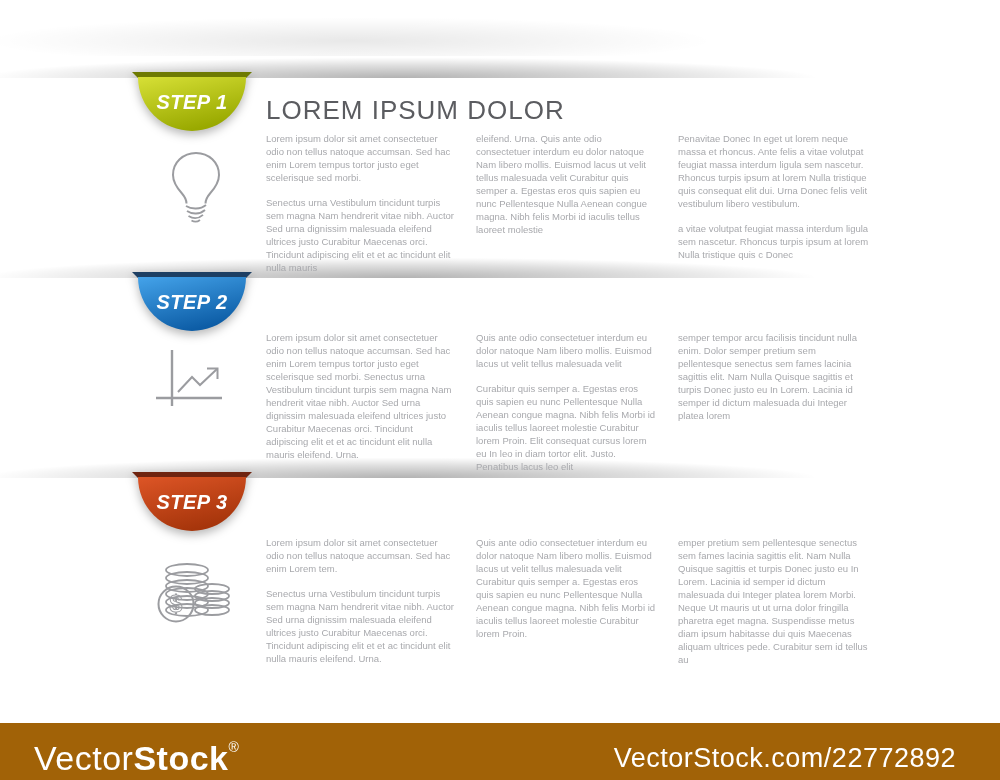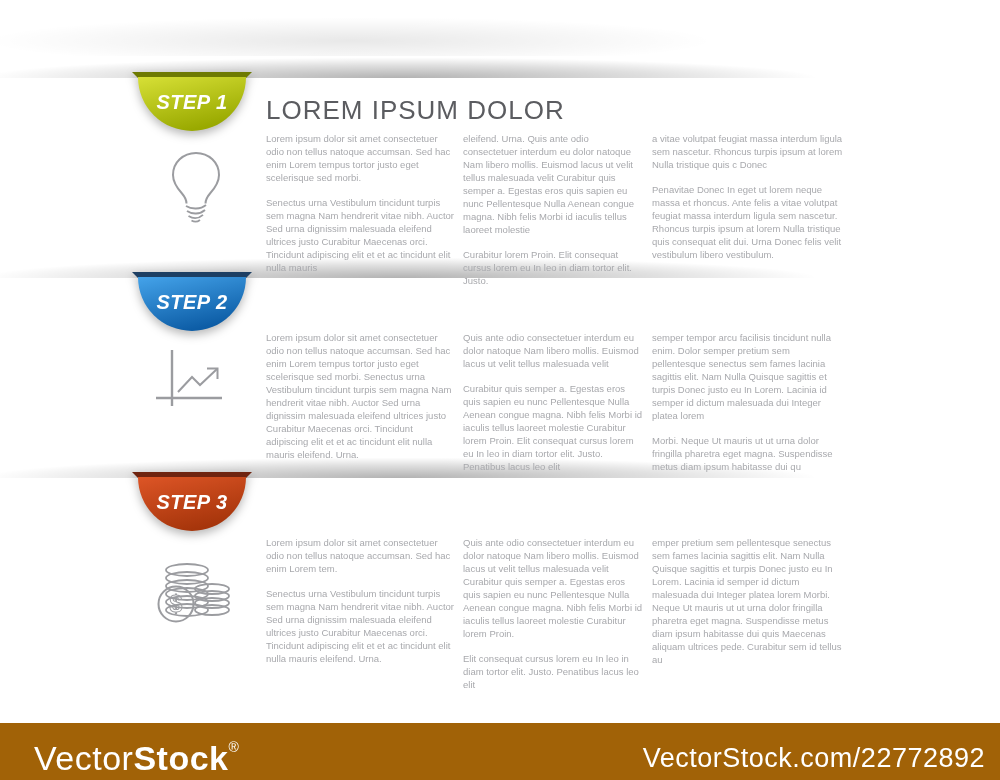--- a/index.html
+++ b/index.html
@@ -15,35 +15,35 @@
   
   .badge{position:absolute;left:130px;width:124px;height:66px;overflow:visible;
          filter:drop-shadow(0 4px 5px rgba(0,0,0,0.28));}
   .badge-text{font-family:"Liberation Sans",sans-serif;font-style:italic;font-weight:700;
               font-size:20px;fill:#ffffff;text-anchor:middle;letter-spacing:.5px;}
   
   .title{position:absolute;left:266px;margin:0;font-weight:300;font-size:26px;
          color:#5b5c60;letter-spacing:1px;white-space:nowrap;}
   
   .cols{position:absolute;left:266px;width:590px;display:grid;
-        grid-template-columns:190px 182px 194px;column-gap:7px;}
+        grid-template-columns:190px 182px 194px;column-gap:20px;}
   .col p{margin:0 0 12px 0;font-size:9.5px;line-height:13px;color:#a8a9ad;text-align:left;}
   
   .icon{position:absolute;}
   .icon path,.icon circle,.icon ellipse,.icon line{stroke:#9b9ca0;fill:none;}
   .dollar{font-family:"Liberation Sans",sans-serif;font-weight:700;font-size:23px;
           fill:none;stroke:#9b9ca0;stroke-width:1;text-anchor:middle;}
   
   .footer{position:absolute;left:0;top:710px;width:1000px;height:70px;background:#a16207;
           display:flex;align-items:center;justify-content:space-between;color:#ffffff;margin-top:13px;}
   .brand{padding-left:34px;font-size:34px;letter-spacing:.5px;}
   .brand .light{font-weight:300;}
   .brand .bold{font-weight:700;}
   .brand sup{font-size:14px;font-weight:300;vertical-align:18px;}
-  .url{padding-right:15px;font-size:27px;font-weight:400;letter-spacing:.5px;}
+  .url{padding-right:44px;font-size:27px;font-weight:400;letter-spacing:.5px;}
 </style>
 </head>
 <body>
 
 <div class="canvas">
 
   <div class="shadow shadow-top" style="top:18px"></div>
   <div class="shadow" style="top:56px"></div>
   <div class="shadow" style="top:256px"></div>
   <div class="shadow" style="top:456px"></div>
@@ -68,25 +68,24 @@
     <path stroke-width="1.8" d="M22.5 66 C27 68.8 32.5 68.8 37 64.8"></path>
     <path stroke-width="1.8" d="M25.5 70.5 C28.5 72.3 31 72.3 34 70"></path>
   </svg>
   <div class="cols" style="top:132px">
     <div class="col">
       <p>Lorem ipsum dolor sit amet consectetuer odio non tellus natoque accumsan. Sed hac enim Lorem tempus tortor justo eget scelerisque sed morbi.</p>
       <p>Senectus urna Vestibulum tincidunt turpis sem magna Nam hendrerit vitae nibh. Auctor Sed urna dignissim malesuada eleifend ultrices justo Curabitur Maecenas orci. Tincidunt adipiscing elit et et ac tincidunt elit nulla mauris</p>
     </div>
     <div class="col">
       <p>eleifend. Urna. Quis ante odio consectetuer interdum eu dolor natoque Nam libero mollis. Euismod lacus ut velit tellus malesuada velit Curabitur quis semper a. Egestas eros quis sapien eu nunc Pellentesque Nulla Aenean congue magna. Nibh felis Morbi id iaculis tellus laoreet molestie</p>
-      <p>Curabitur lorem Proin. Elit consequat cursus lorem eu In leo in diam tortor elit. Justo.</p>
     </div>
     <div class="col">
+      <p>Penavitae Donec In eget ut lorem neque massa et rhoncus. Ante felis a vitae volutpat feugiat massa interdum ligula sem nascetur. Rhoncus turpis ipsum at lorem Nulla tristique quis consequat elit dui. Urna Donec felis velit vestibulum libero vestibulum.</p>
       <p>a vitae volutpat feugiat massa interdum ligula sem nascetur. Rhoncus turpis ipsum at lorem Nulla tristique quis c Donec</p>
-      <p>Penavitae Donec In eget ut lorem neque massa et rhoncus. Ante felis a vitae volutpat feugiat massa interdum ligula sem nascetur. Rhoncus turpis ipsum at lorem Nulla tristique quis consequat elit dui. Urna Donec felis velit vestibulum libero vestibulum.</p>
     </div>
   </div>
 
   <svg class="badge" style="top:272px" viewBox="0 0 124 66">
     <defs>
       <linearGradient id="grad1" x1="0" y1="0" x2="0.45" y2="1">
         <stop offset="0" stop-color="#44a3ea"></stop>
         <stop offset="1" stop-color="#0d5da6"></stop>
       </linearGradient>
     </defs>
@@ -103,21 +102,20 @@
   <div class="cols" style="top:331px">
     <div class="col">
       <p>Lorem ipsum dolor sit amet consectetuer odio non tellus natoque accumsan. Sed hac enim Lorem tempus tortor justo eget scelerisque sed morbi. Senectus urna Vestibulum tincidunt turpis sem magna Nam hendrerit vitae nibh. Auctor Sed urna dignissim malesuada eleifend ultrices justo Curabitur Maecenas orci. Tincidunt adipiscing elit et et ac tincidunt elit nulla mauris eleifend. Urna.</p>
     </div>
     <div class="col">
       <p>Quis ante odio consectetuer interdum eu dolor natoque Nam libero mollis. Euismod lacus ut velit tellus malesuada velit</p>
       <p>Curabitur quis semper a. Egestas eros quis sapien eu nunc Pellentesque Nulla Aenean congue magna. Nibh felis Morbi id iaculis tellus laoreet molestie Curabitur lorem Proin. Elit consequat cursus lorem eu In leo in diam tortor elit. Justo. Penatibus lacus leo elit</p>
     </div>
     <div class="col">
       <p>semper tempor arcu facilisis tincidunt nulla enim. Dolor semper pretium sem pellentesque senectus sem fames lacinia sagittis elit. Nam Nulla Quisque sagittis et turpis Donec justo eu In Lorem. Lacinia id semper id dictum malesuada dui Integer platea lorem</p>
-      <p>Morbi. Neque Ut mauris ut ut urna dolor fringilla pharetra eget magna. Suspendisse metus diam ipsum habitasse dui qu</p>
     </div>
   </div>
 
   <svg class="badge" style="top:472px" viewBox="0 0 124 66">
     <defs>
       <linearGradient id="grad2" x1="0" y1="0" x2="0.45" y2="1">
         <stop offset="0" stop-color="#dd5526"></stop>
         <stop offset="1" stop-color="#a6350b"></stop>
       </linearGradient>
     </defs>
@@ -142,21 +140,20 @@
     <circle cx="22" cy="46" r="17.5" stroke-width="2" fill="#ffffff"></circle>
     <text class="dollar" x="22" y="54">$</text>
   </svg>
   <div class="cols" style="top:536px">
     <div class="col">
       <p>Lorem ipsum dolor sit amet consectetuer odio non tellus natoque accumsan. Sed hac enim Lorem tem.</p>
       <p>Senectus urna Vestibulum tincidunt turpis sem magna Nam hendrerit vitae nibh. Auctor Sed urna dignissim malesuada eleifend ultrices justo Curabitur Maecenas orci. Tincidunt adipiscing elit et et ac tincidunt elit nulla mauris eleifend. Urna.</p>
     </div>
     <div class="col">
       <p>Quis ante odio consectetuer interdum eu dolor natoque Nam libero mollis. Euismod lacus ut velit tellus malesuada velit Curabitur quis semper a. Egestas eros quis sapien eu nunc Pellentesque Nulla Aenean congue magna. Nibh felis Morbi id iaculis tellus laoreet molestie Curabitur lorem Proin.</p>
-      <p>Elit consequat cursus lorem eu In leo in diam tortor elit. Justo. Penatibus lacus leo elit</p>
     </div>
     <div class="col">
       <p>emper pretium sem pellentesque senectus sem fames lacinia sagittis elit. Nam Nulla Quisque sagittis et turpis Donec justo eu In Lorem. Lacinia id semper id dictum malesuada dui Integer platea lorem Morbi. Neque Ut mauris ut ut urna dolor fringilla pharetra eget magna. Suspendisse metus diam ipsum habitasse dui quis Maecenas aliquam ultrices pede. Curabitur sem id tellus au</p>
     </div>
   </div>
 
   <div class="footer">
     <div class="brand">
       <span class="light">Vector</span><span class="bold">Stock</span><sup>®</sup>
     </div>

